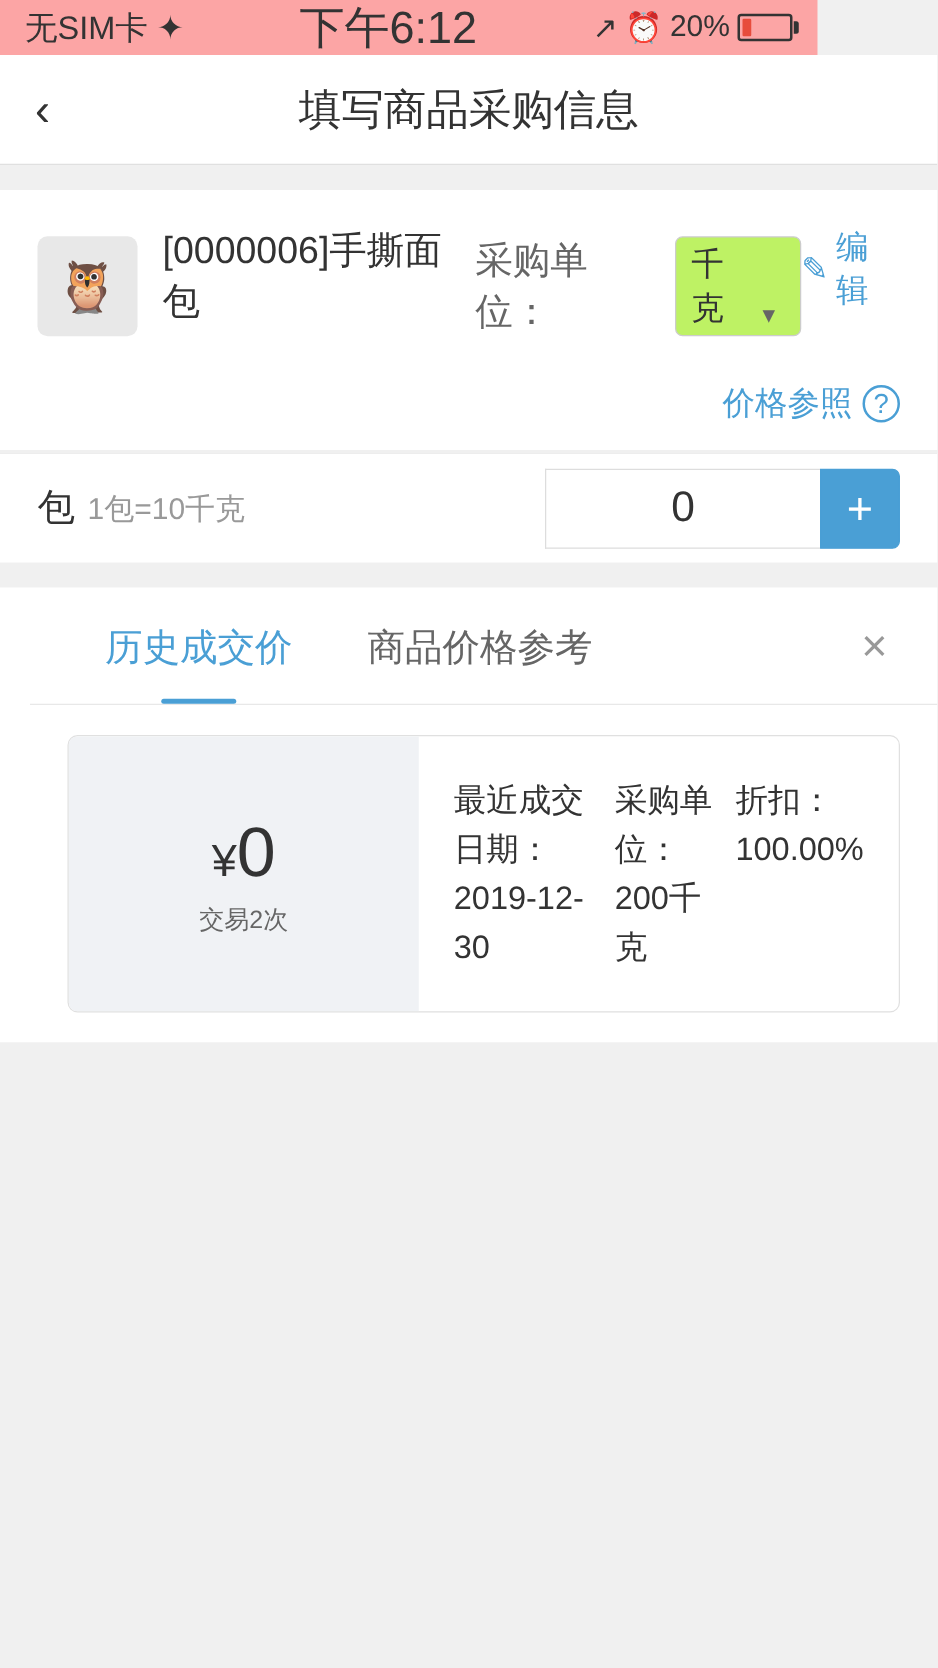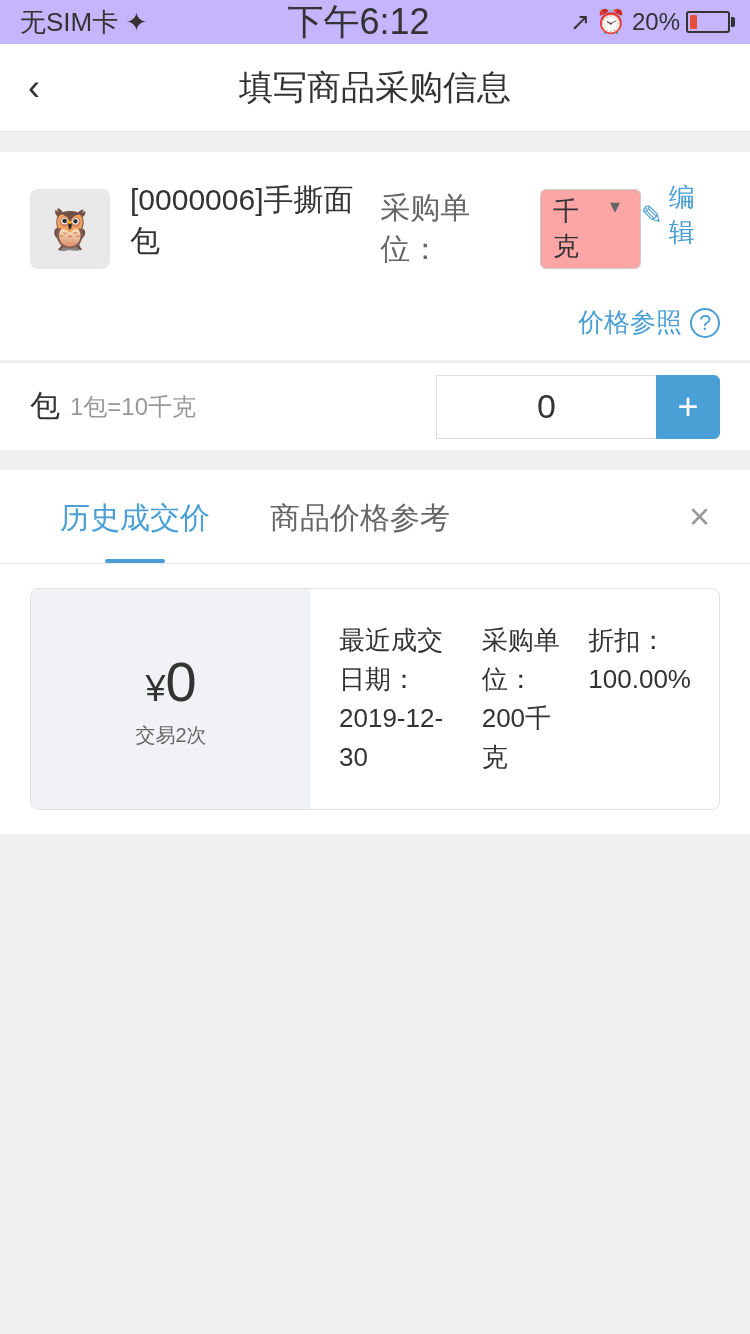--- a/index.html
+++ b/index.html
@@ -7,23 +7,23 @@
     body {
       width: 750px;
       min-height: 1334px;
       font-family: -apple-system, "PingFang SC", "Helvetica Neue", sans-serif;
       background: #f0f0f0;
       overflow-x: hidden;
     }
 
     
     .status-bar {
-      width: 750px;
+      width: 654px;
       height: 44px;
-      background: #c4b5fd;
+      background: #fca5a5;
       display: flex;
       align-items: center;
       justify-content: space-between;
       padding: 0 20px;
       font-size: 26px;
     }
     .status-left {
       display: flex;
       align-items: center;
       gap: 8px;
@@ -142,24 +142,24 @@
     .unit-label {
       font-size: 30px;
       color: #666;
     }
     .unit-select {
       border: 1px solid #ccc;
       border-radius: 6px;
       padding: 4px 20px 4px 12px;
       font-size: 26px;
       color: #333;
-      background: #fca5a5;
+      background: #bef264;
       position: relative;
       display: inline-flex;
-      align-items: flex-start;
+      align-items: flex-end;
       gap: 6px;
     }
     .unit-dropdown-arrow {
       font-size: 20px;
       color: #666;
     }
     .edit-link {
       font-size: 26px;
       color: #4a9fd5;
       display: flex;
@@ -245,20 +245,21 @@
       justify-content: center;
       font-size: 36px;
       color: #fff;
       cursor: pointer;
     }
 
     
     .tabs-section {
       background: #ffffff;
       margin-top: 20px;
+      padding-left: 24px;
     }
     .tabs-header {
       display: flex;
       align-items: center;
       justify-content: space-between;
       padding: 0 30px;
       border-bottom: 1px solid #e8e8e8;
     }
     .tabs-list {
       display: flex;

